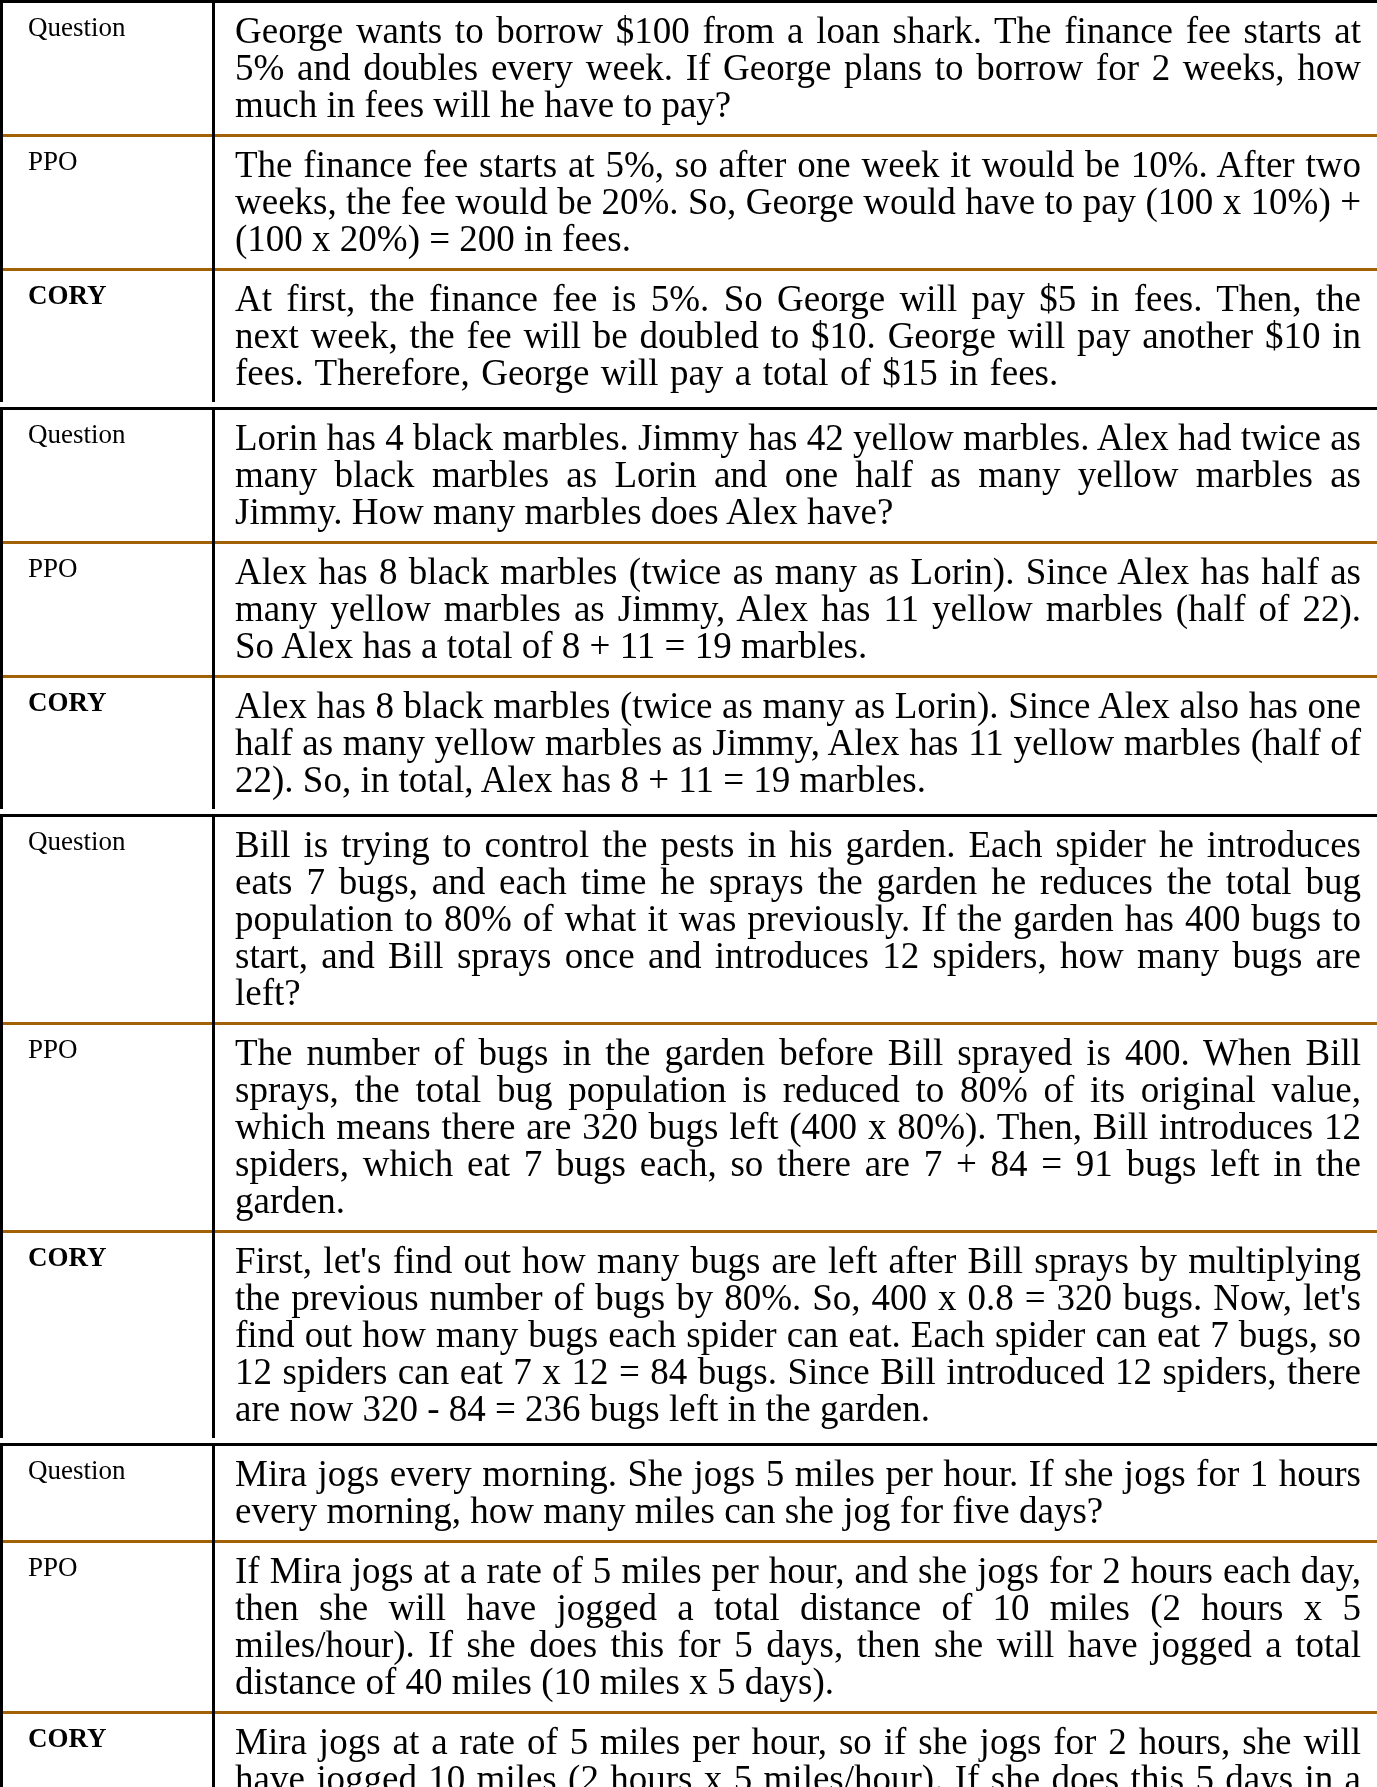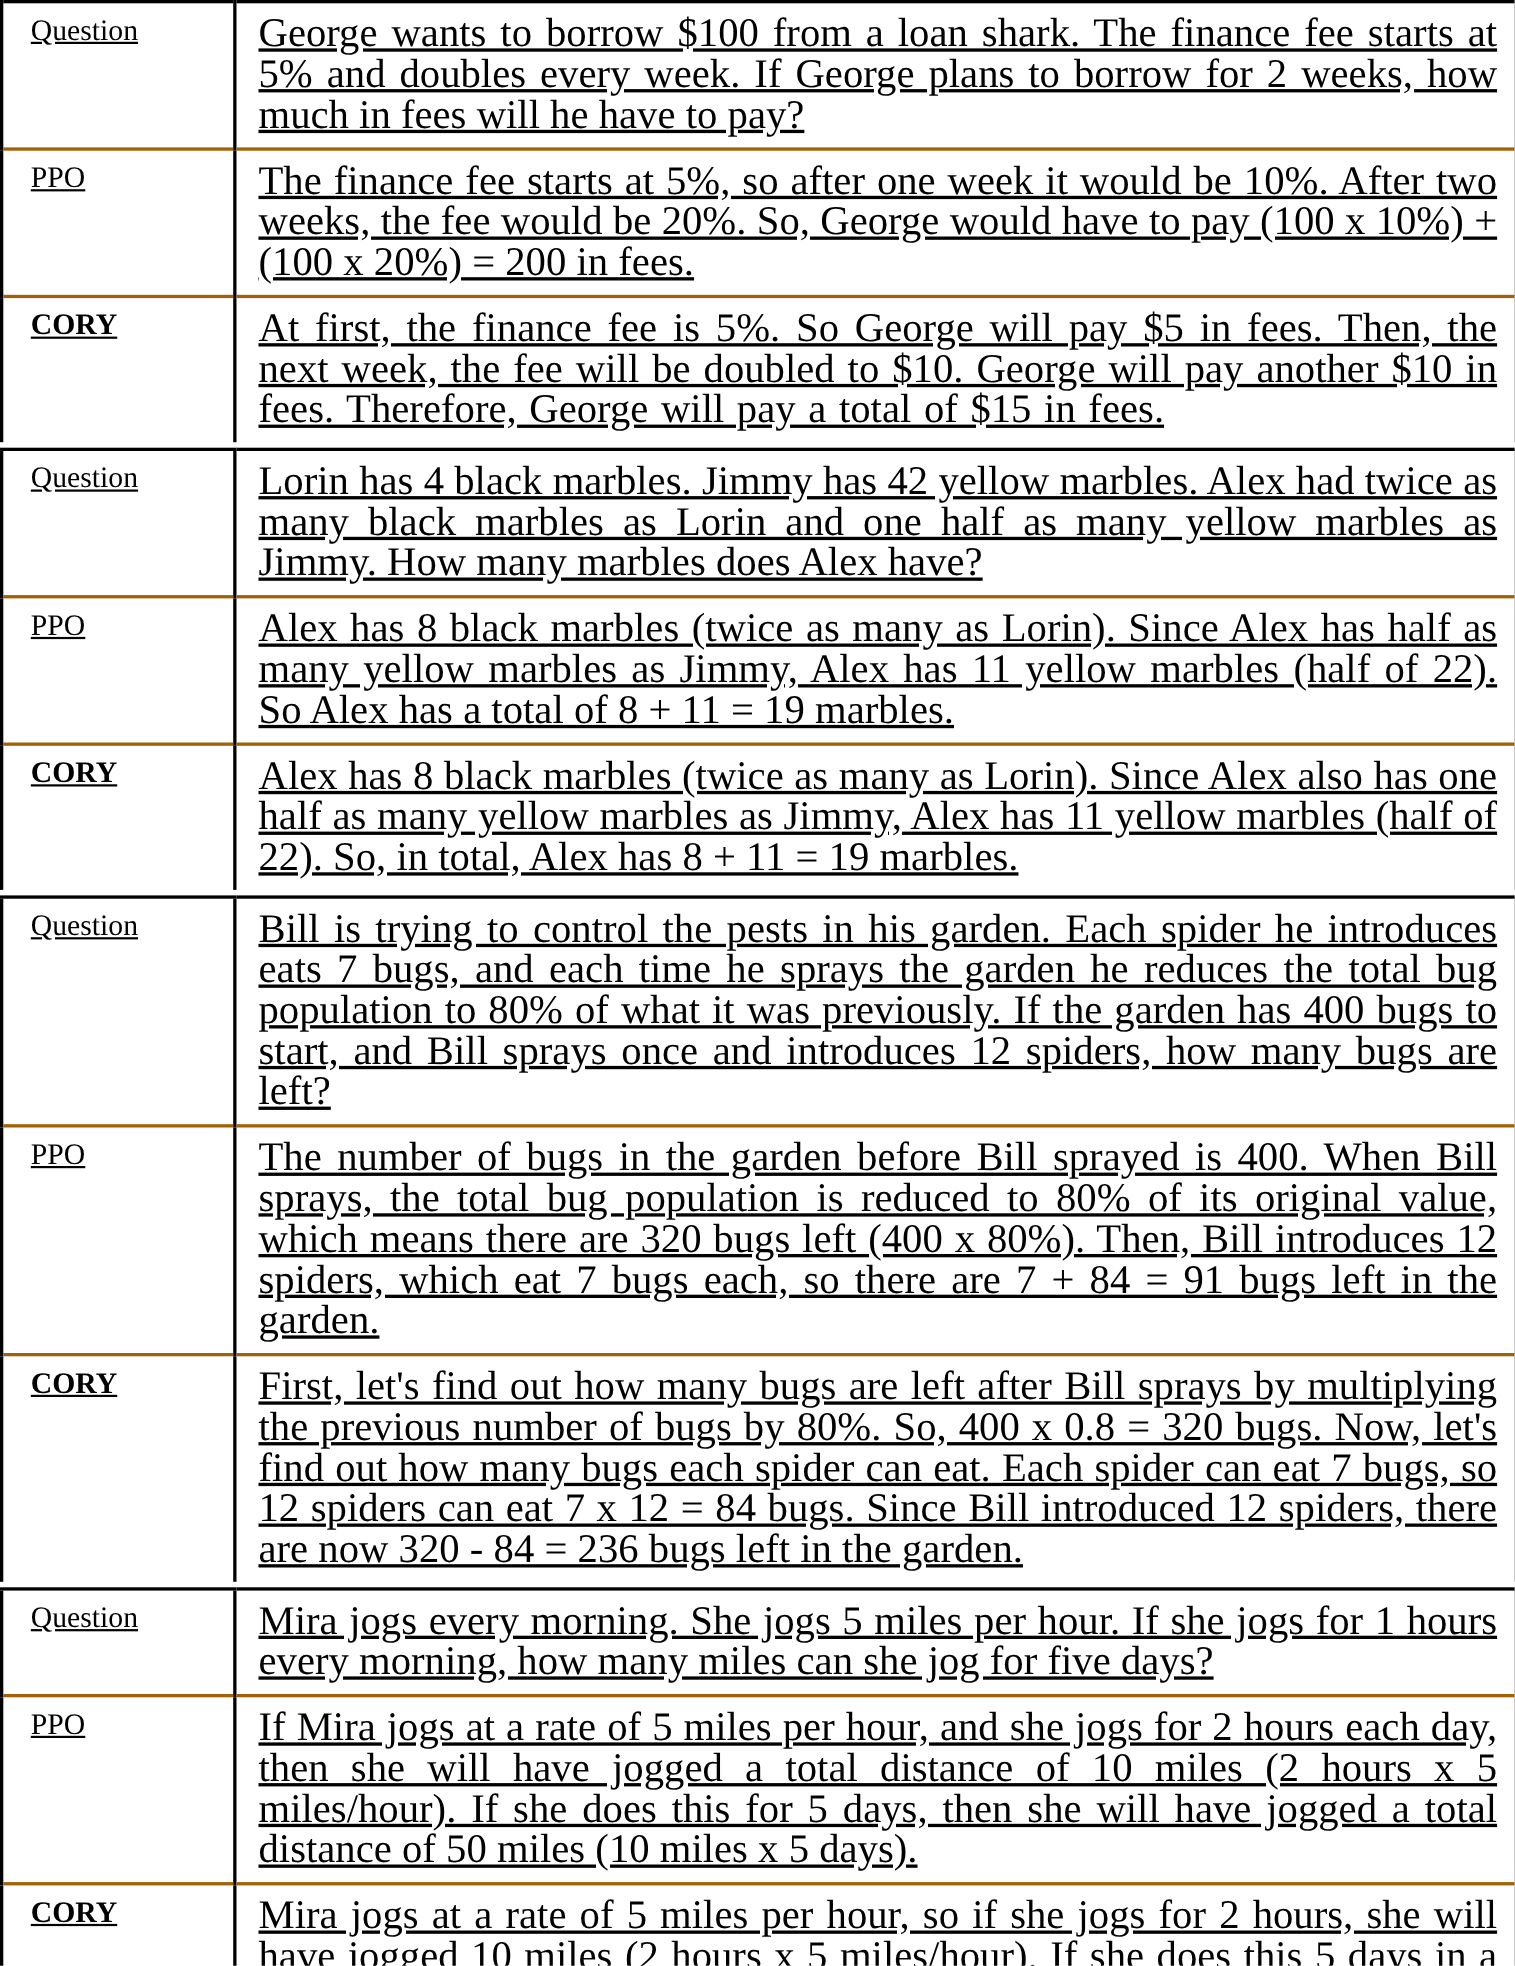--- a/index.html
+++ b/index.html
@@ -32,21 +32,20 @@
   }
 
   table.qa-table col.label-col { width: 212px; }
   table.qa-table col.content-col { width: 1165px; }
 
   td.cell {
     border-left: 3px solid #000;
     border-right: 3px solid #000;
     vertical-align: top;
     padding: 0;
-    text-decoration: underline;
   }
 
   td.label-cell {
     padding: 6px 0 6px 25px;
     font-size: 27px;
     line-height: 37px;
     white-space: nowrap;
   }
 
   td.label-cell.bold { font-weight: bold; }
@@ -141,21 +140,21 @@
         <td class="cell"></td>
         <td class="cell"></td>
       </tr>
 
       <tr class="table-row">
         <td class="cell label-cell">Question</td>
         <td class="cell content-cell">Mira jogs every morning. She jogs 5 miles per hour. If she jogs for 1 hours every morning, how many miles can she jog for five days?</td>
       </tr>
       <tr class="table-row row-sep">
         <td class="cell label-cell">PPO</td>
-        <td class="cell content-cell">If Mira jogs at a rate of 5 miles per hour, and she jogs for 2 hours each day, then she will have jogged a total distance of 10 miles (2 hours x 5 miles/hour). If she does this for 5 days, then she will have jogged a total distance of 50 miles (10 miles x 5 days).</td>
+        <td class="cell content-cell">If Mira jogs at a rate of 5 miles per hour, and she jogs for 2 hours each day, then she will have jogged a total distance of 10 miles (2 hours x 5 miles/hour). If she does this for 5 days, then she will have jogged a total distance of 40 miles (10 miles x 5 days).</td>
       </tr>
       <tr class="table-row row-sep">
         <td class="cell label-cell bold">CORY</td>
         <td class="cell content-cell">Mira jogs at a rate of 5 miles per hour, so if she jogs for 2 hours, she will have jogged 10 miles (2 hours x 5 miles/hour). If she does this 5 days in a row, she will have jogged a total of 50 miles (10 miles/day x 5 days).</td>
       </tr>
 
     </tbody>
   </table>
 </div>
 

